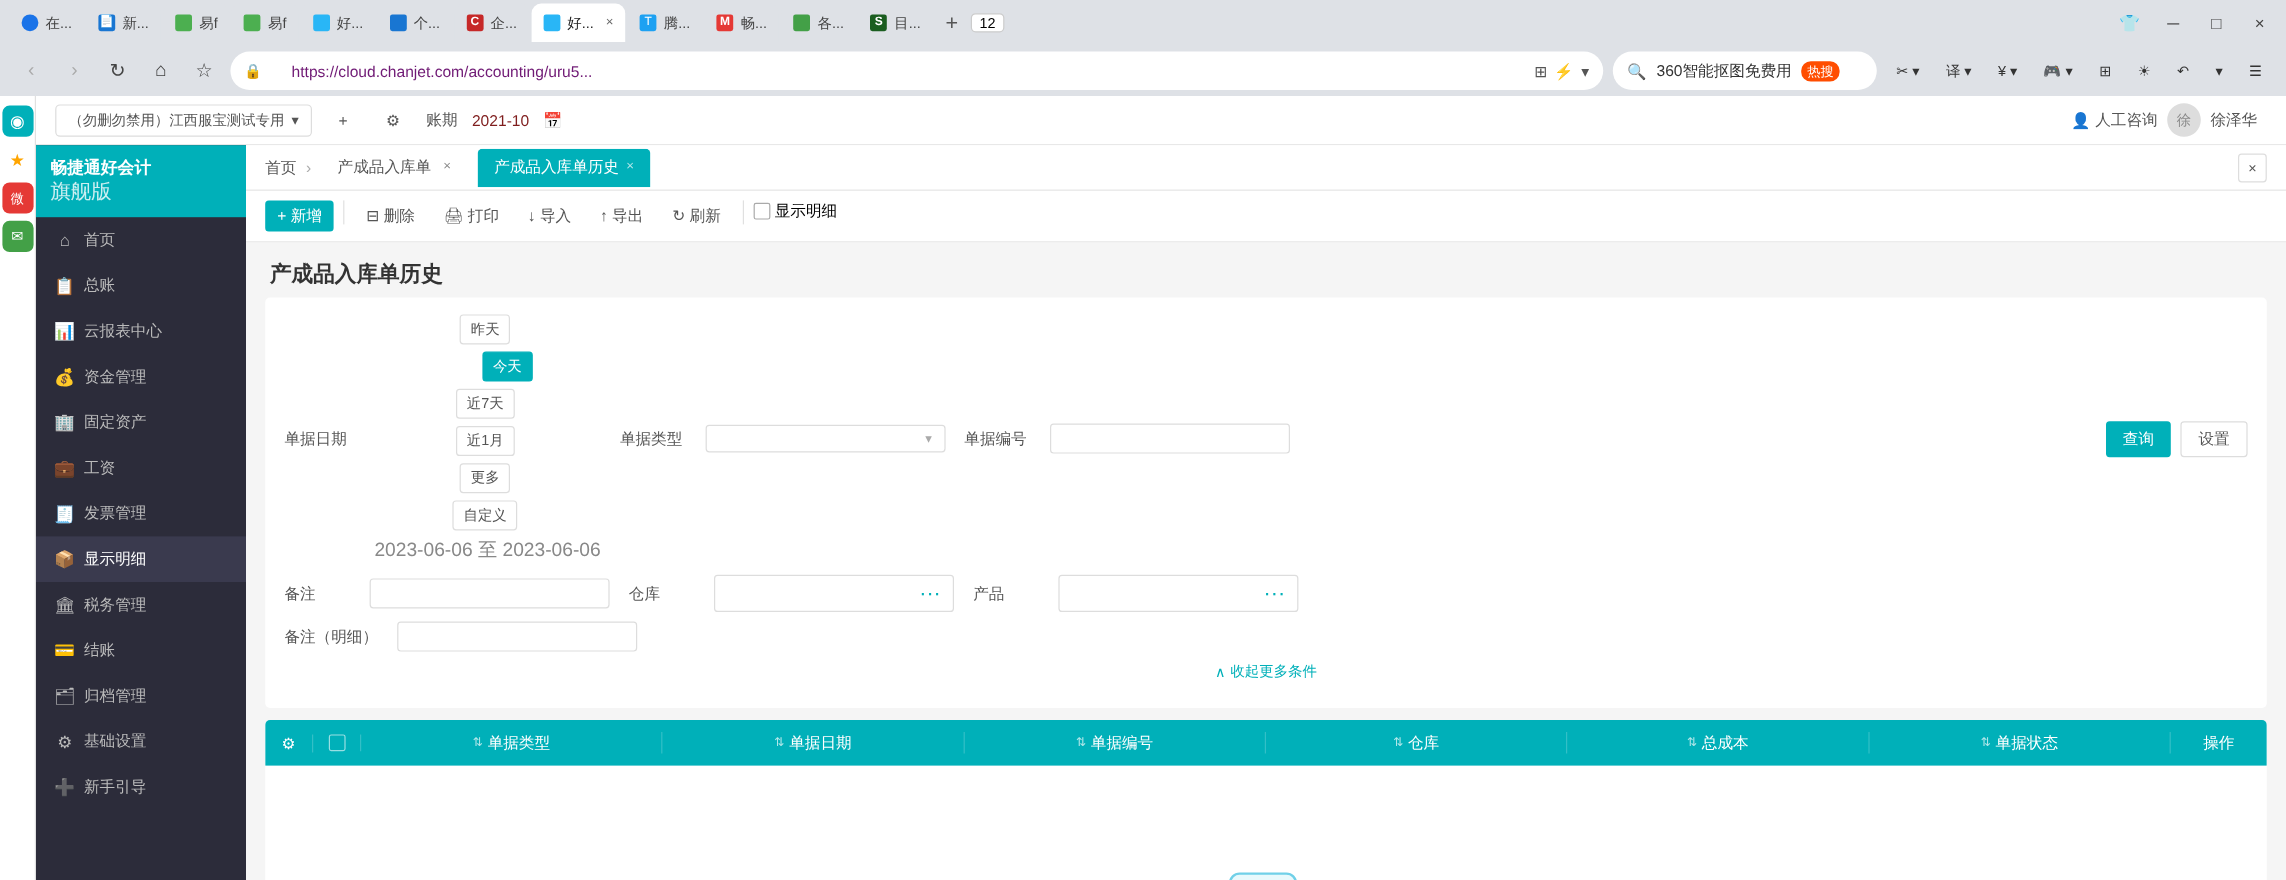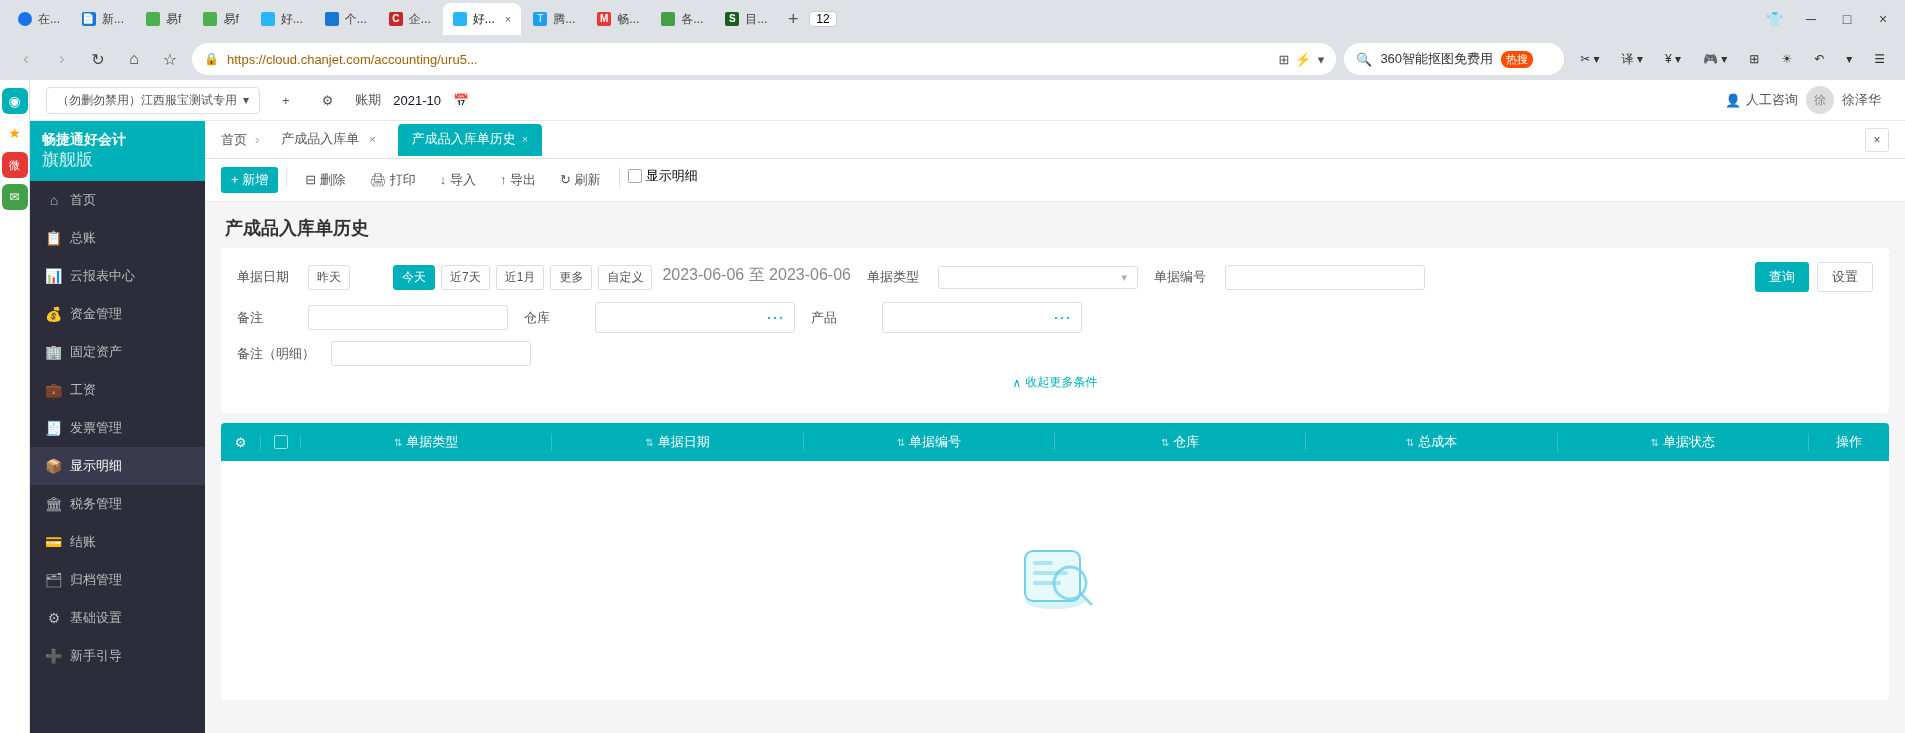--- a/index.html
+++ b/index.html
@@ -17,21 +17,21 @@
     .tab-counter { background: #fff; border: 1px solid #ccc; border-radius: 4px; padding: 0 6px; font-size: 12px; }
     .browser-btns { margin-left: auto; display: flex; gap: 8px; align-items: center; }
     .browser-btn { width: 28px; height: 28px; display: flex; align-items: center; justify-content: center; cursor: pointer; color: #444; font-size: 14px; border-radius: 4px; }
 
     
     .address-bar { display: flex; align-items: center; background: #dee1e6; height: 42px; padding: 4px 12px; gap: 8px; }
     .nav-btn { width: 28px; height: 28px; display: flex; align-items: center; justify-content: center; cursor: pointer; color: #444; border-radius: 50%; font-size: 16px; }
     .nav-btn.disabled { color: #aaa; cursor: default; }
     .url-bar { flex: 1; display: flex; align-items: center; background: #fff; border-radius: 20px; height: 32px; padding: 0 12px; gap: 8px; }
     .url-lock { color: #5c8a5c; font-size: 12px; }
-    .url-text { flex: 1; font-size: 13px; color: #a16207; }
+    .url-text { flex: 1; font-size: 13px; color: #701a75; margin-left: 16px; }
     .url-actions { display: flex; gap: 6px; align-items: center; }
     .search-bar { display: flex; align-items: center; background: #fff; border-radius: 20px; height: 32px; padding: 0 12px; gap: 8px; min-width: 220px; }
     .toolbar-actions { display: flex; align-items: center; gap: 6px; }
     .tool-btn { display: flex; align-items: center; gap: 4px; padding: 0 8px; height: 28px; font-size: 12px; cursor: pointer; color: #333; border-radius: 4px; }
     .hot-badge { background: #ff4d00; color: #fff; font-size: 11px; padding: 1px 5px; border-radius: 8px; }
 
     
     .app-area { display: flex; flex: 1; background: #f5f5f5; }
 
     
@@ -62,35 +62,35 @@
     .breadcrumb-tab { display: flex; align-items: center; gap: 6px; padding: 6px 14px; font-size: 13px; color: #555; cursor: pointer; border-bottom: 2px solid transparent; }
     .breadcrumb-tab.active { color: #fff; background: #00b0b9; border-radius: 4px 4px 0 0; }
     .breadcrumb-tab .tab-x { font-size: 11px; color: rgba(255,255,255,0.7); cursor: pointer; }
     .breadcrumb-close-btn { margin-left: auto; width: 24px; height: 24px; display: flex; align-items: center; justify-content: center; cursor: pointer; color: #555; border: 1px solid #ddd; border-radius: 3px; font-size: 12px; }
 
     
     .toolbar-row { display: flex; align-items: flex-start; background: #fff; padding: 8px 16px; border-bottom: 1px solid #e8e8e8; gap: 4px; }
     .toolbar-header { display: flex; align-items: center; gap: 12px; border-bottom: 1px solid #e8e8e8; background: #fff; padding: 6px 16px; }
     .account-selector { display: flex; align-items: center; gap: 6px; padding: 4px 10px; border: 1px solid #ddd; border-radius: 4px; cursor: pointer; font-size: 12px; color: #555; }
     .period-label { font-size: 13px; color: #555; }
-    .period-value { color: #0f172a; font-weight: 500; }
+    .period-value { color: #7f1d1d; font-weight: 500; }
     .toolbar-btn { display: flex; align-items: center; gap: 4px; padding: 4px 10px; font-size: 13px; color: #555; cursor: pointer; border: none; background: none; }
     .toolbar-btn.primary { background: #00b0b9; color: #fff; border-radius: 3px; }
     .toolbar-sep { width: 1px; height: 20px; background: #e0e0e0; margin: 0 4px; }
     .show-toggle { display: flex; align-items: center; gap: 4px; }
     .checkbox-box { width: 14px; height: 14px; border: 1px solid #aaa; border-radius: 2px; display: inline-block; }
 
     
     .page-title { font-size: 18px; font-weight: bold; color: #333; padding: 14px 20px 8px; }
 
     
     .filter-area { background: #fff; margin: 0 16px; border-radius: 4px; padding: 14px 16px; }
     .filter-row { display: flex; align-items: center; gap: 16px; margin-bottom: 10px; }
     .filter-label { color: #555; font-size: 13px; white-space: nowrap; min-width: 55px; }
-    .filter-date-group { display: flex; gap: 6px; }
+    .filter-date-group { display: flex; align-items: center; gap: 6px; flex-direction: column; }
     .date-btn { padding: 3px 8px; font-size: 12px; border: 1px solid #ddd; border-radius: 3px; cursor: pointer; color: #555; }
     .date-btn.active { background: #00b0b9; color: #fff; border-color: #00b0b9; margin-left: 37px; }
     .date-range { font-size: 16px; color: #888; margin-left: 4px; }
     .filter-select { display: flex; align-items: center; gap: 6px; padding: 4px 10px; border: 1px solid #ddd; border-radius: 3px; min-width: 200px; cursor: pointer; font-size: 13px; color: #555; }
     .filter-select-arrow { color: #aaa; font-size: 11px; }
     .filter-input { padding: 4px 10px; border: 1px solid #ddd; border-radius: 3px; min-width: 200px; font-size: 13px; color: #555; outline: none; }
     .btn-query { background: #00b0b9; color: #fff; border: none; border-radius: 3px; padding: 5px 14px; font-size: 13px; cursor: pointer; text-align: right; }
     .btn-settings { background: #fff; color: #555; border: 1px solid #ddd; border-radius: 3px; padding: 5px 14px; font-size: 13px; cursor: pointer; }
     .collapse-bar { display: flex; align-items: center; justify-content: center; padding: 8px; color: #00b0b9; font-size: 12px; cursor: pointer; gap: 4px; }
 

